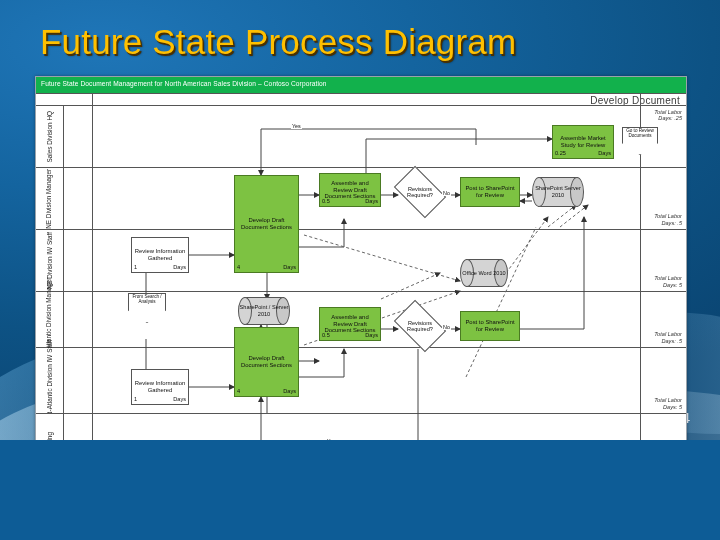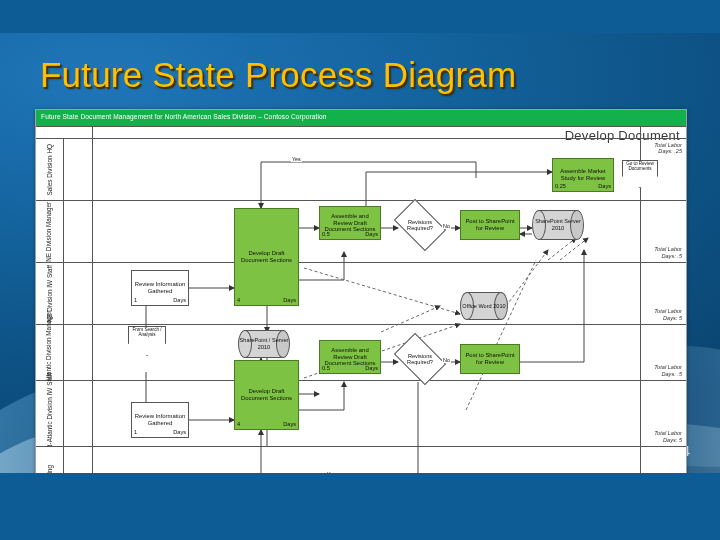--- a/index.html
+++ b/index.html
@@ -6,21 +6,20 @@
   body{
     width:720px;height:540px;overflow:hidden;
     font-family:"Liberation Sans", sans-serif;
     background:#0d5c96;
   }
   #slide{
     position:relative;width:720px;height:440px;
     background:
       radial-gradient(ellipse 900px 420px at 14% 10%, #1f76b8 0%, #14649f 35%, #0d5284 68%, #0a4471 100%);
     overflow:hidden;
-    margin-top:33px;
   }
   
   .swoosh{position:absolute;pointer-events:none;}
   .sw1{left:-80px;bottom:-60px;width:420px;height:170px;
        background:linear-gradient(100deg, rgba(120,190,235,.50), rgba(120,190,235,0) 70%);
        border-radius:60% 40% 50% 50%/70% 60% 40% 30%;transform:rotate(-8deg);}
   .sw2{left:-40px;bottom:-30px;width:380px;height:90px;
        background:linear-gradient(90deg, rgba(190,225,245,.55), rgba(190,225,245,0) 75%);
        border-radius:50% 50% 60% 40%/80% 40% 60% 20%;transform:rotate(-5deg);}
   .sw3{right:-120px;bottom:10px;width:360px;height:120px;
@@ -48,21 +47,21 @@
     box-shadow:0 0 3px rgba(0,0,0,.35);
   }
   #dgTitleBar{
     position:absolute;left:0;top:0;width:650px;height:16px;
     background:#12B14C;
   }
   #dgTitleBar span{
     position:absolute;left:5px;top:3px;font-size:6.6px;color:#ffffff;letter-spacing:.1px;
   }
   #phaseLabel{
-    position:absolute;right:6px;top:18px;font-size:13px;color:#3a3a3a;letter-spacing:.3px;
+    position:absolute;right:6px;top:18px;font-size:10px;color:#3a3a3a;letter-spacing:.3px;
   }
 
   .lane{position:absolute;left:0;border-top:1px solid #555;box-sizing:border-box;}
   .lane .lanehdr{
     position:absolute;left:0;top:0;height:100%;width:28px;
     border-right:1px solid #555;
     display:flex;align-items:center;justify-content:center;
     box-sizing:border-box;background:#fff;
   }
   .lane .lanehdr span{

